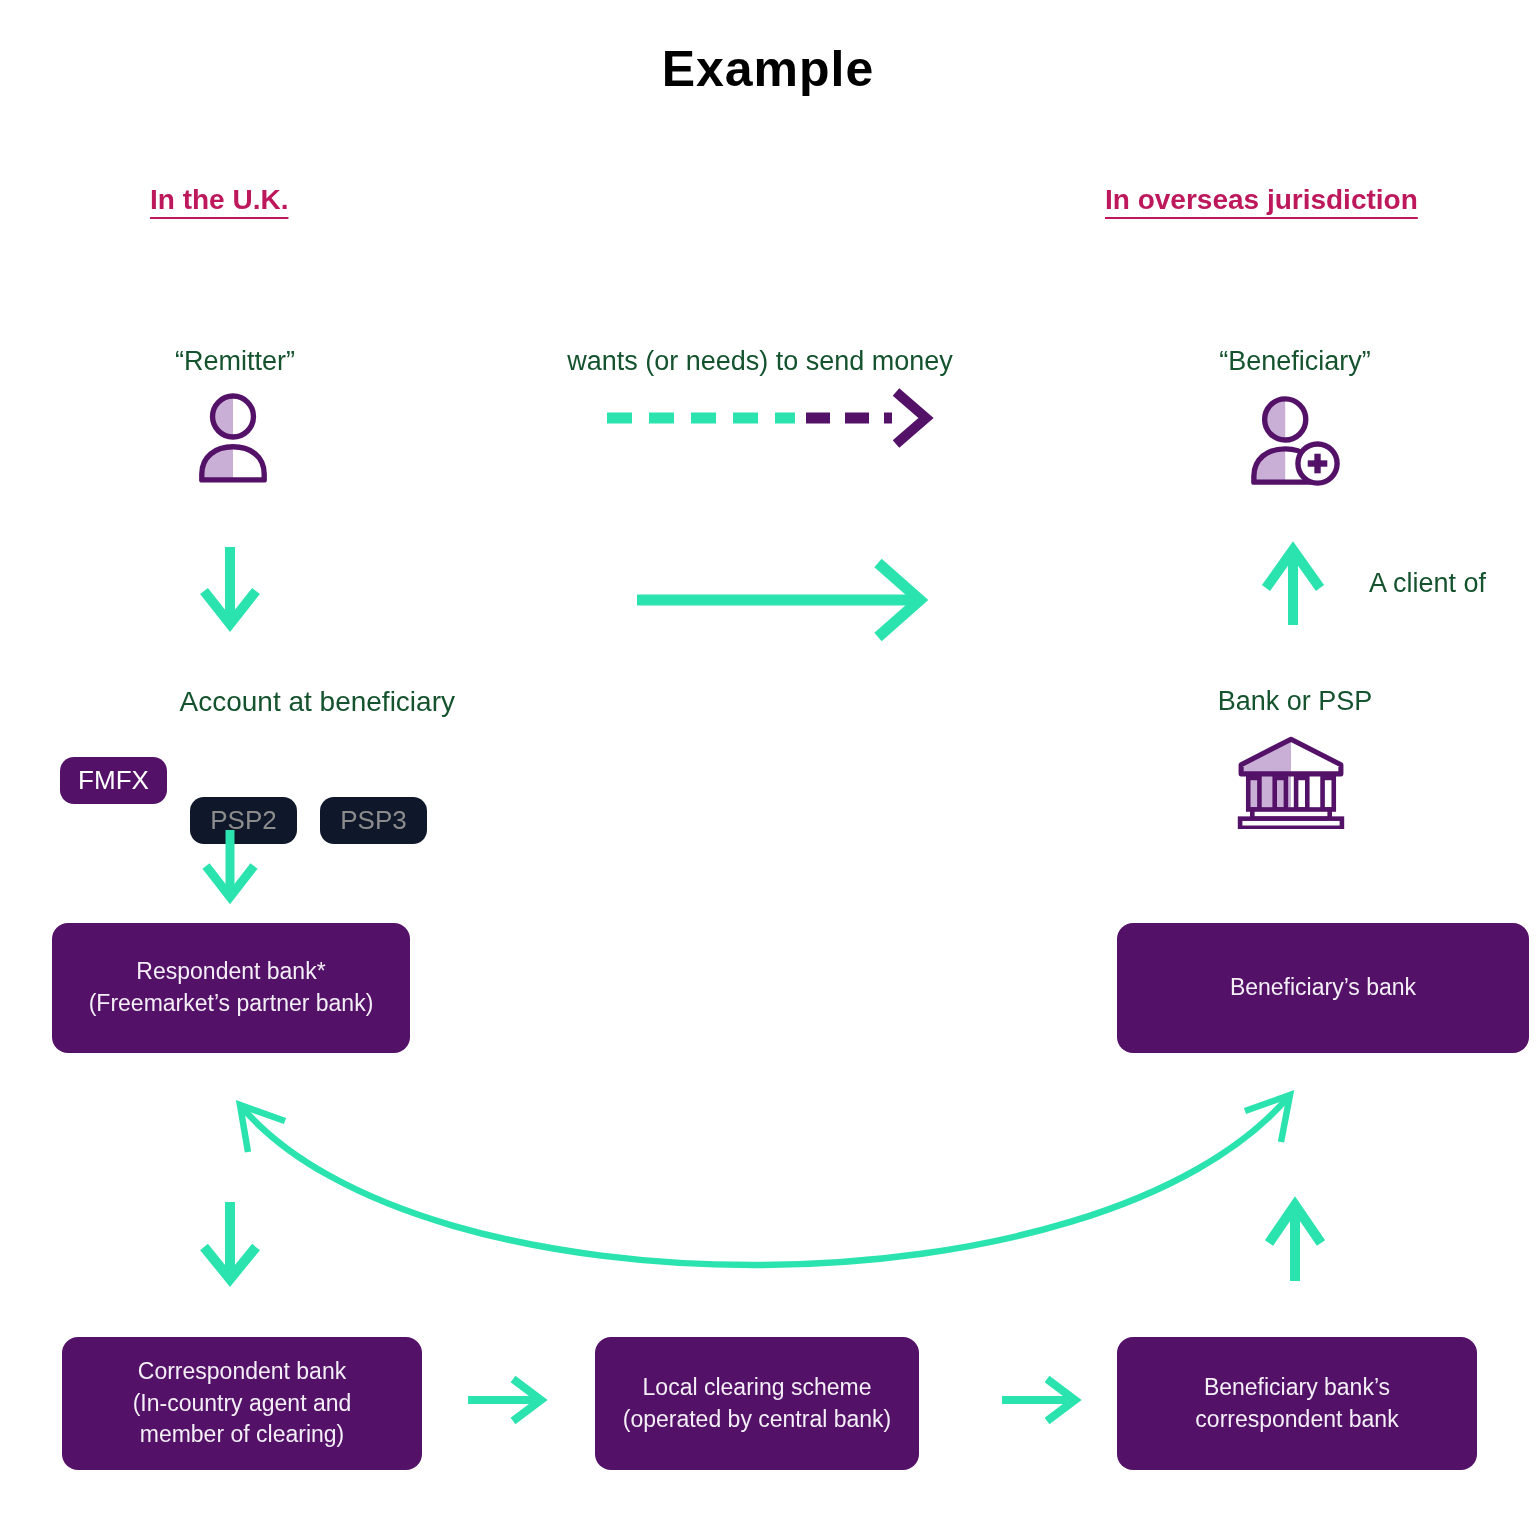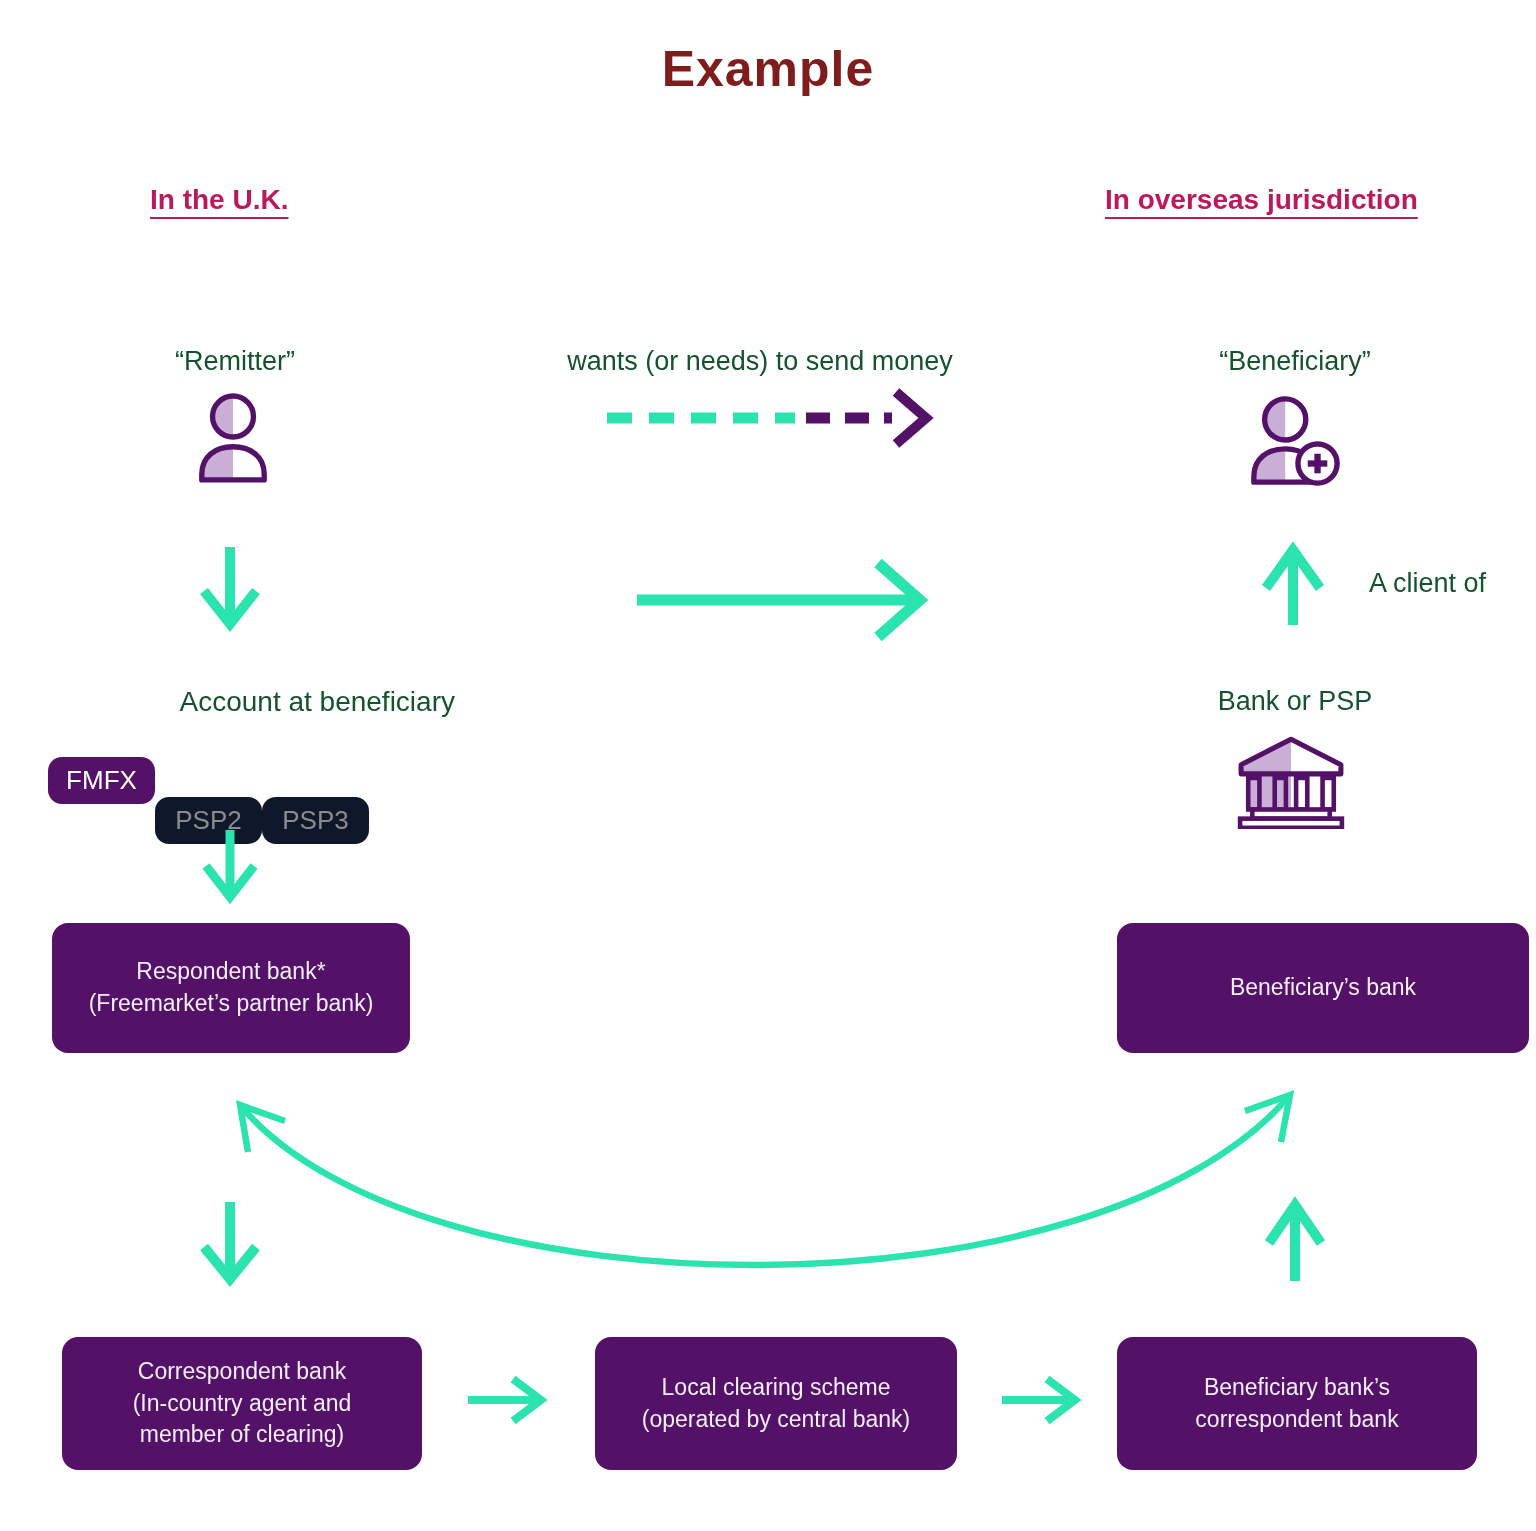--- a/index.html
+++ b/index.html
@@ -2,53 +2,53 @@
 <html><head>
 <meta charset="utf-8">
 <style>
   html,body { margin:0; padding:0; background:#ffffff; }
   .canvas {
     position:relative; width:1536px; height:1531px; background:#ffffff;
     font-family:"Liberation Sans","DejaVu Sans",sans-serif; overflow:hidden;
   }
   .title {
     position:absolute; left:0; top:40px; width:100%; text-align:center;
-    font-size:50px; font-weight:800; color:#7f1d1d; letter-spacing:1px;
+    font-size:50px; font-weight:800; color:#000000; letter-spacing:1px;
   }
   .col-header {
     position:absolute; font-size:28px; font-weight:700; color:#be185d;
     text-decoration:underline; text-underline-offset:8px; text-decoration-thickness:2px;
   }
   .hdr-uk { left:150px; top:184px; }
   .hdr-overseas { left:1105px; top:184px; }
   .label {
     position:absolute; font-size:27px; font-weight:400; color:#14532d; text-align:center;
   }
   .lbl-remitter { left:105px; top:346px; width:260px; }
   .lbl-send { left:460px; top:346px; width:600px; }
   .lbl-beneficiary { left:1165px; top:346px; width:260px; }
   .lbl-client { left:1327px; top:568px; width:200px; text-align:left;margin-left:42px; }
   .lbl-account { left:55px; top:686px; width:400px; text-align:right; font-size:28px; }
   .lbl-bank { left:1170px; top:686px; width:250px; }
-  .pills { position:absolute; left:48px; top:757px; display:flex; }
+  .pills { position:absolute; left:60px; top:757px; display:flex; gap:23px; }
   .pill {
     width:107px; height:47px; border-radius:14px; display:flex;
     align-items:center; justify-content:center; font-size:26px; font-weight:400;
   }
   .pill-active { background:#541168; color:#ffffff; }
   .pill-idle { background:#0f172a; color:#8C8C8C;margin-top:40px; }
   .box {
     position:absolute; background:#541168; color:#f4eef7; border-radius:16px;
     display:flex; align-items:center; justify-content:center; text-align:center;
     font-size:23px; line-height:1.38; white-space:pre-line; padding:8px; box-sizing:border-box;
   }
   .box-respondent { left:52px; top:923px; width:358px; height:130px; }
   .box-benef-bank { left:1117px; top:923px; width:412px; height:130px; }
   .box-correspondent { left:62px; top:1337px; width:360px; height:133px; }
-  .box-clearing { left:595px; top:1337px; width:362px; height:133px; }
+  .box-clearing { left:595px; top:1337px; width:324px; height:133px; }
   .box-benef-corr { left:1117px; top:1337px; width:360px; height:133px; }
   .arrow-layer { position:absolute; left:0; top:0; pointer-events:none; }
   .icon { position:absolute; }
   .icon-remitter { left:194px; top:390px; }
   .icon-beneficiary { left:1248px; top:394px; }
   .icon-bank { left:1235px; top:735px; }
 </style>
 </head>
 <body>
 

